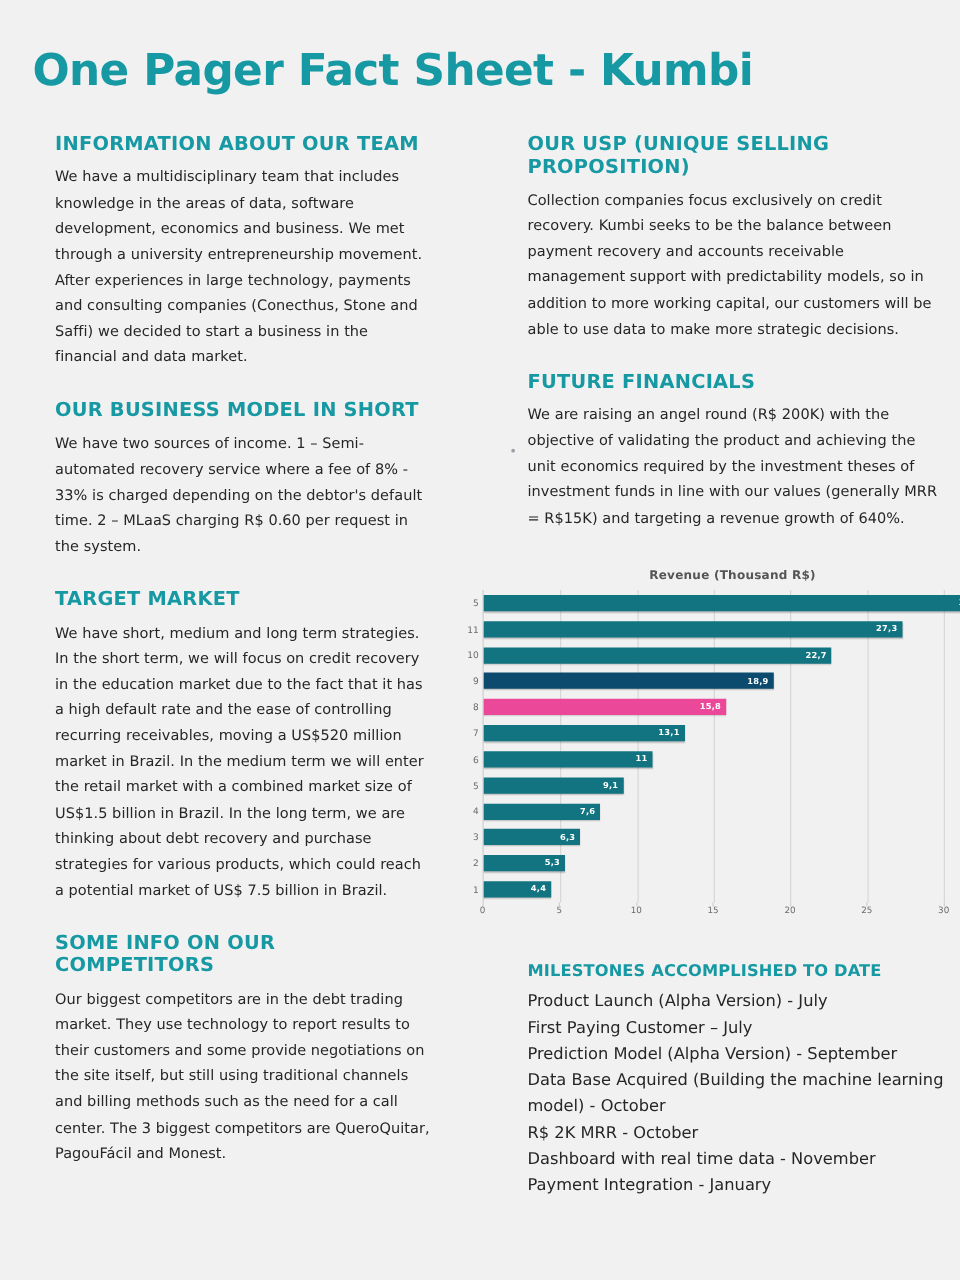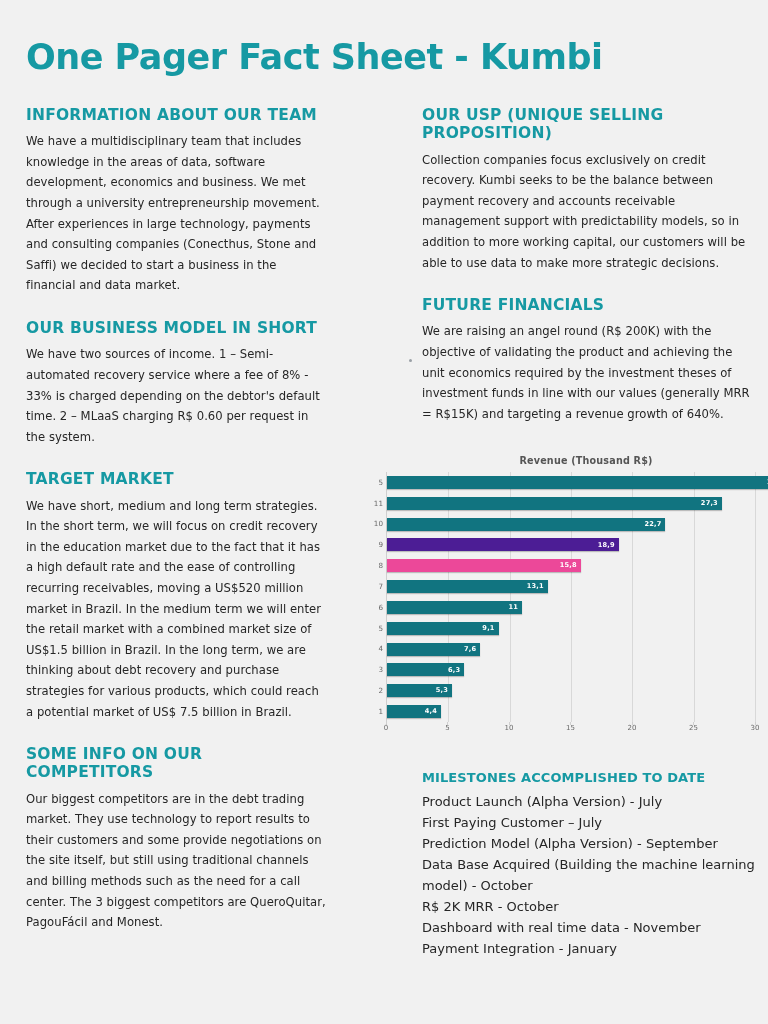--- a/index.html
+++ b/index.html
@@ -20,21 +20,21 @@
     font-weight:bold;
     font-size:35px;
     letter-spacing:-0.5px;
     color:#1699a3;
     line-height:1.15;
     white-space:nowrap;
   }
 
   
   .col-left{
-    position:absolute;left:26px;top:106px;width:300px;
+    position:absolute;left:44px;top:106px;width:300px;
   }
   .col-right{
     position:absolute;left:422px;top:106px;width:330px;
   }
 
   h2.sec-head{
     margin:0 0 7px 0;
     font-family:"DejaVu Sans", sans-serif;
     font-weight:bold;
     font-size:15.5px;
@@ -206,21 +206,21 @@
             </div>
           </div>
           <div class="row">
             <div class="ylab">10</div>
             <div class="bar" style="width: 67.7612%; background: rgb(17, 116, 128);">
               <span class="bar-val">22,7</span>
             </div>
           </div>
           <div class="row">
             <div class="ylab">9</div>
-            <div class="bar" style="width: 56.4179%; background: #4c1d95; padding-left: 16px;">
+            <div class="bar" style="width: 56.4179%; background: #0c4a6e; padding-left: 16px;">
               <span class="bar-val">18,9</span>
             </div>
           </div>
           <div class="row">
             <div class="ylab">8</div>
             <div class="bar" style="width: 47.1642%; background: #ec4899; text-align: right;">
               <span class="bar-val">15,8</span>
             </div>
           </div>
           <div class="row">

